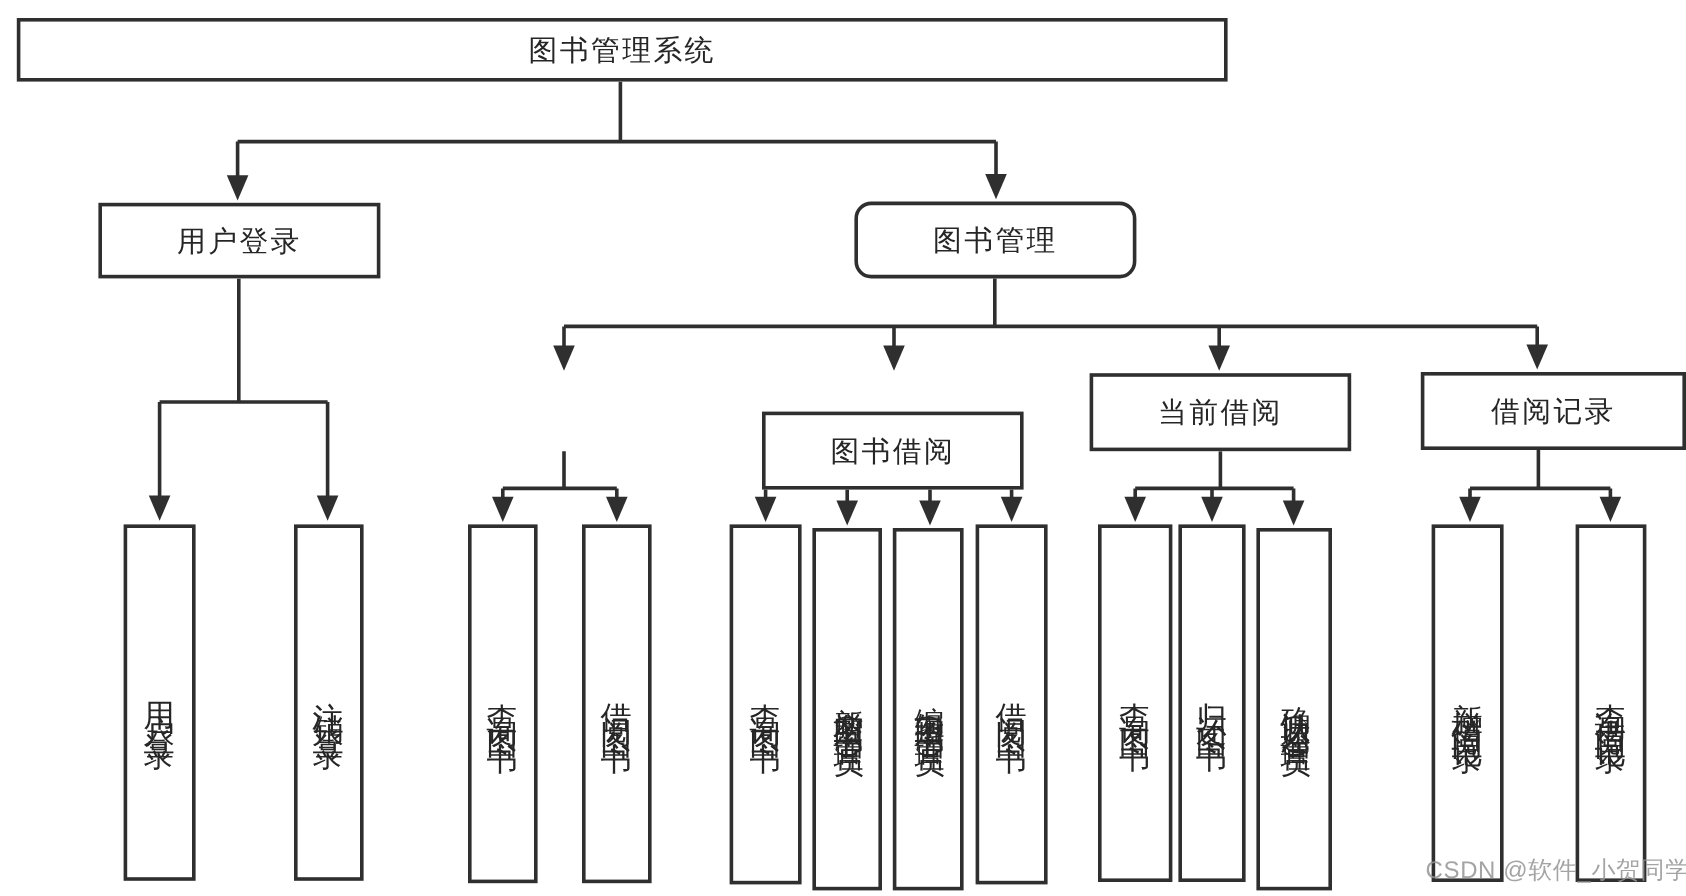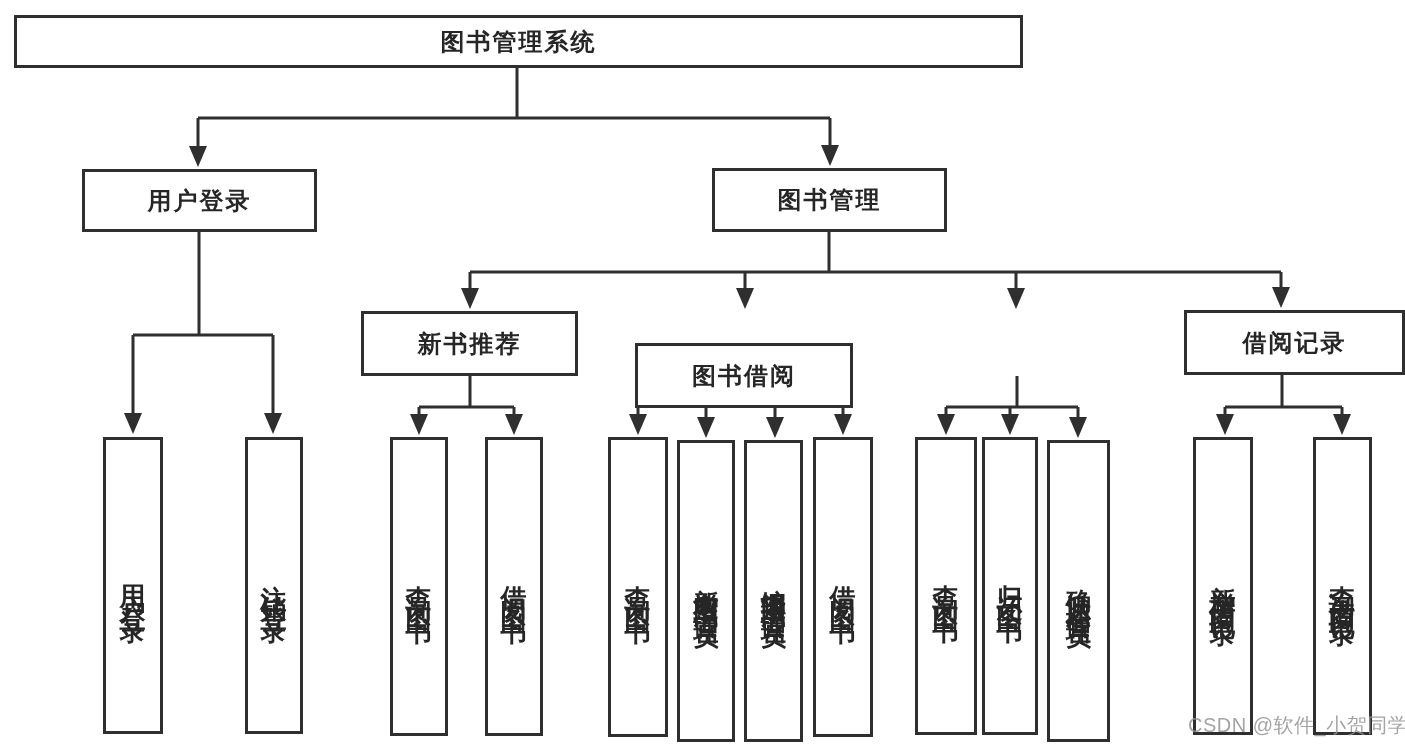--- a/index.html
+++ b/index.html
@@ -13,21 +13,20 @@
   }
   #wires{position:absolute;left:0;top:0;z-index:1;}
   .box{
     position:absolute;
     background:#ffffff;
     border:3px solid #2f2f2f;
     box-sizing:border-box;
     display:flex;align-items:center;justify-content:center;
     z-index:2;
     text-align:center;
-    font-weight:bold;
   }
   .h{font-size:24px;letter-spacing:2px;white-space:nowrap;}
   .v{writing-mode:vertical-rl;font-size:26px;letter-spacing:11px;line-height:1;}
   .v-mid{writing-mode:vertical-rl;font-size:26px;letter-spacing:7px;line-height:1;}
   .v-long{writing-mode:vertical-rl;font-size:25px;letter-spacing:5px;line-height:1;}
   #wm{
     position:absolute;left:1188px;top:712px;z-index:3;
     font-size:20px;letter-spacing:0.5px;
     color:rgba(148,148,148,0.85);
     white-space:nowrap;
@@ -81,24 +80,24 @@
       <polygon points="1078,438 1069,417 1087,417"></polygon>
 
       <polygon points="1225,435 1216,414 1234,414"></polygon>
       <polygon points="1342,435 1333,414 1351,414"></polygon>
     </g>
   </svg>
 
   <div class="box h" style="left:14px;top:15px;width:1009px;height:53px;">图书管理系统</div>
 
   <div class="box h" style="left:82px;top:169px;width:235px;height:63px;">用户登录</div>
-  <div class="box h" style="left:712px;top:168px;width:235px;height:64px;">图书管理</div>
+  <div class="box h" style="left:712px;top:168px;width:235px;height:64px;border-radius:14px;">图书管理</div>
 
-  <div class="box h" style="left:361px;top:311px;width:217px;height:65px;">新书推荐</div>
   <div class="box h" style="left:635px;top:311px;width:218px;height:65px;margin-top:32px;">图书借阅</div>
+  <div class="box h" style="left:908px;top:311px;width:218px;height:65px;">当前借阅</div>
   <div class="box h" style="left:1172px;top:310px;width:221px;height:65px;margin-left:12px;">借阅记录</div>
 
   <div class="box v" style="left:103px;top:437px;width:60px;height:297px;">用户登录</div>
   <div class="box v" style="left:245px;top:437px;width:58px;height:297px;">注销登录</div>
 
   <div class="box v" style="left:390px;top:437px;width:58px;height:299px;">查询图书</div>
   <div class="box v" style="left:485px;top:437px;width:58px;height:299px;">借阅图书</div>
 
   <div class="box v" style="left:608px;top:437px;width:60px;height:300px;">查询图书</div>
   <div class="box v-long" style="left:677px;top:440px;width:58px;height:302px;">新增图书（管理员）</div>

